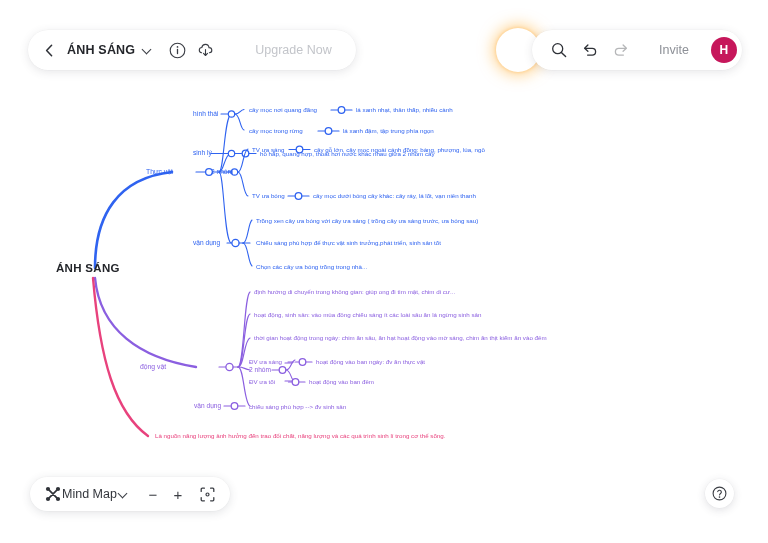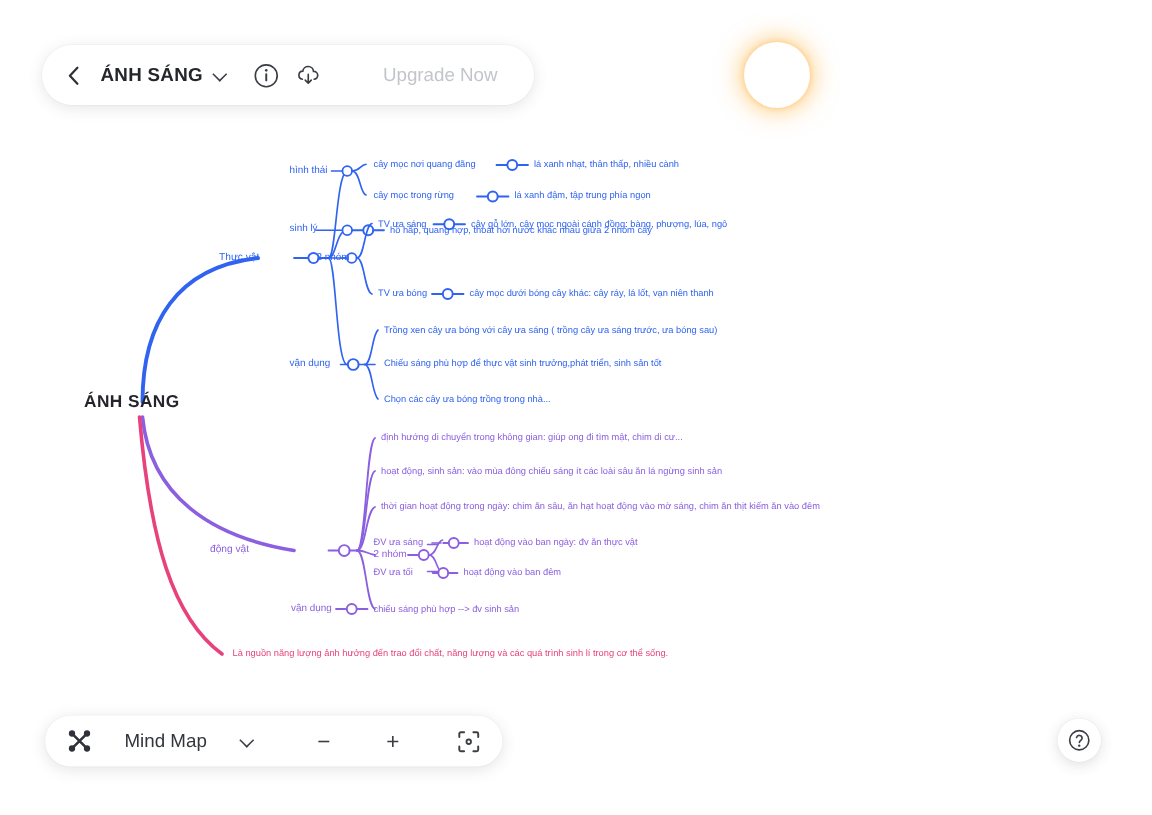--- a/index.html
+++ b/index.html
@@ -62,21 +62,21 @@
     width: 26px; height: 26px; border-radius: 50%;
     background: #c6175b; color: #fff;
     font-size: 12px; font-weight: 700;
     display:flex; align-items:center; justify-content:center;
   }
 
   
   .bottom-left-bar {
     position: absolute; left: 30px; top: 477px;
     height: 34px; padding: 0 14px;
-    display: flex; align-items: center; gap: 22px;
+    display: flex; align-items: center; gap: 1px;
     background: #fff; border-radius: 17px;
     box-shadow: 0 2px 10px rgba(60,64,80,0.14), 0 0 0 0.5px rgba(0,0,0,0.03);
     justify-content: flex-end;
   }
   .mm-label { font-size: 12.5px; color: #33363c; font-weight: 500; }
   .zoom-btn { font-size: 15px; color:#3b3e44; cursor:pointer; width:16px; text-align:center;}
   .zb-pad { margin-left: 16px; }
   .help-fab {
     position: absolute; left: 705px; top: 479px;
     width: 29px; height: 29px; border-radius: 50%;
@@ -128,20 +128,42 @@
       <svg width="17" height="17" viewBox="0 0 17 17">
         <path d="M4.6 10.8 a2.7 2.7 0 0 1 .25 -5.37 A3.6 3.6 0 0 1 12 5.6 a2.6 2.6 0 0 1 .4 5.2" fill="none" stroke="#3a3d44" stroke-width="1.1" stroke-linecap="round"></path>
         <path d="M8.5 7.6 V13.4 M6.5 11.4 L8.5 13.5 L10.5 11.4" fill="none" stroke="#3a3d44" stroke-width="1.1" stroke-linecap="round" stroke-linejoin="round"></path>
       </svg>
     </div>
     <div class="upgrade-now">Upgrade Now</div>
   </div>
 
   <div class="glow-circle"></div>
 
+  <div class="top-right-bar">
+    <div class="tb-icon">
+      <svg width="16" height="16" viewBox="0 0 16 16">
+        <circle cx="6.7" cy="6.7" r="5" fill="none" stroke="#2e3137" stroke-width="1.3"></circle>
+        <path d="M10.4 10.4 L14.6 14.6" stroke="#2e3137" stroke-width="1.4" stroke-linecap="round"></path>
+      </svg>
+    </div>
+    <div class="tb-icon">
+      <svg width="16" height="16" viewBox="0 0 16 16">
+        <path d="M3.2 6.3 h7.0 a3.4 3.4 0 0 1 0 6.8 H5.6" fill="none" stroke="#2e3137" stroke-width="1.3" stroke-linecap="round"></path>
+        <path d="M5.9 3.0 L2.6 6.3 L5.9 9.3" fill="none" stroke="#2e3137" stroke-width="1.3" stroke-linecap="round" stroke-linejoin="round"></path>
+      </svg>
+    </div>
+    <div class="tb-icon disabled">
+      <svg width="16" height="16" viewBox="0 0 16 16">
+        <path d="M12.8 6.3 h-7.0 a3.4 3.4 0 0 0 0 6.8 H10.4" fill="none" stroke="#2e3137" stroke-width="1.3" stroke-linecap="round"></path>
+        <path d="M10.1 3.0 L13.4 6.3 L10.1 9.3" fill="none" stroke="#2e3137" stroke-width="1.3" stroke-linecap="round" stroke-linejoin="round"></path>
+      </svg>
+    </div>
+    <div class="invite-label">Invite</div>
+    <div class="avatar">H</div>
+  </div>
 
   <svg id="mapsvg" viewBox="0 0 768 543">
     <g fill="none" stroke-linecap="round" stroke-linejoin="round">
 
       <path d="M95 268 C 95 215, 118 178, 172 172" stroke="#2f63f0" stroke-width="2.6"></path>
 
       <path d="M95 278 C 100 330, 140 358, 196 367" stroke="#8b5fe0" stroke-width="2.4"></path>
 
       <path d="M93 278 C 100 360, 115 412, 148 436" stroke="#e8427d" stroke-width="2.4"></path>
 

